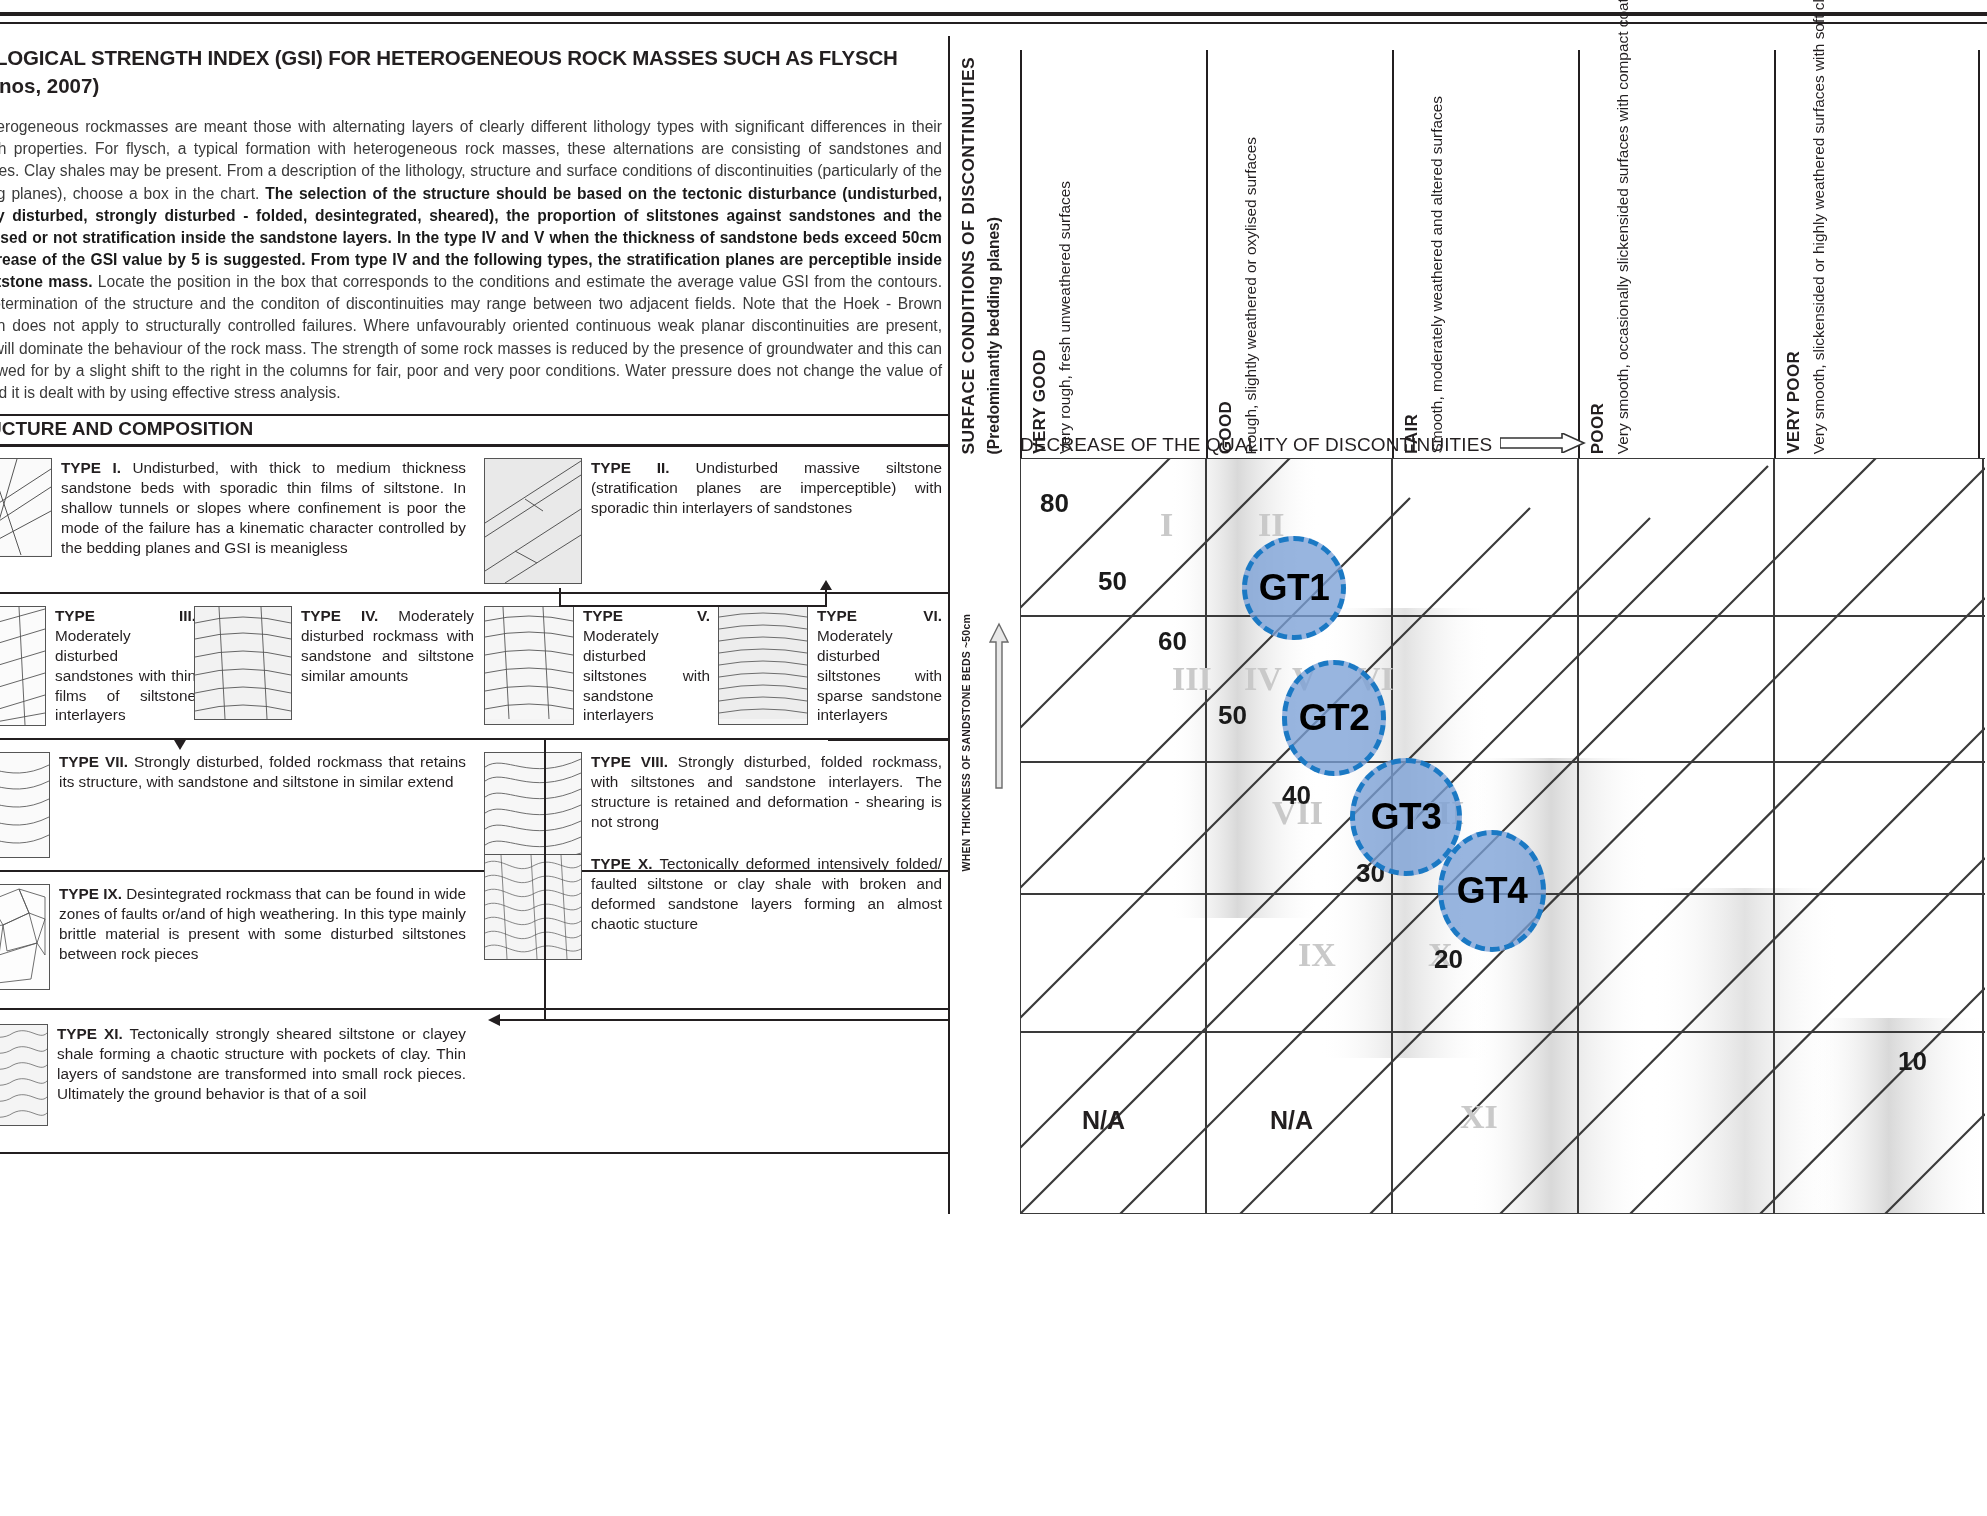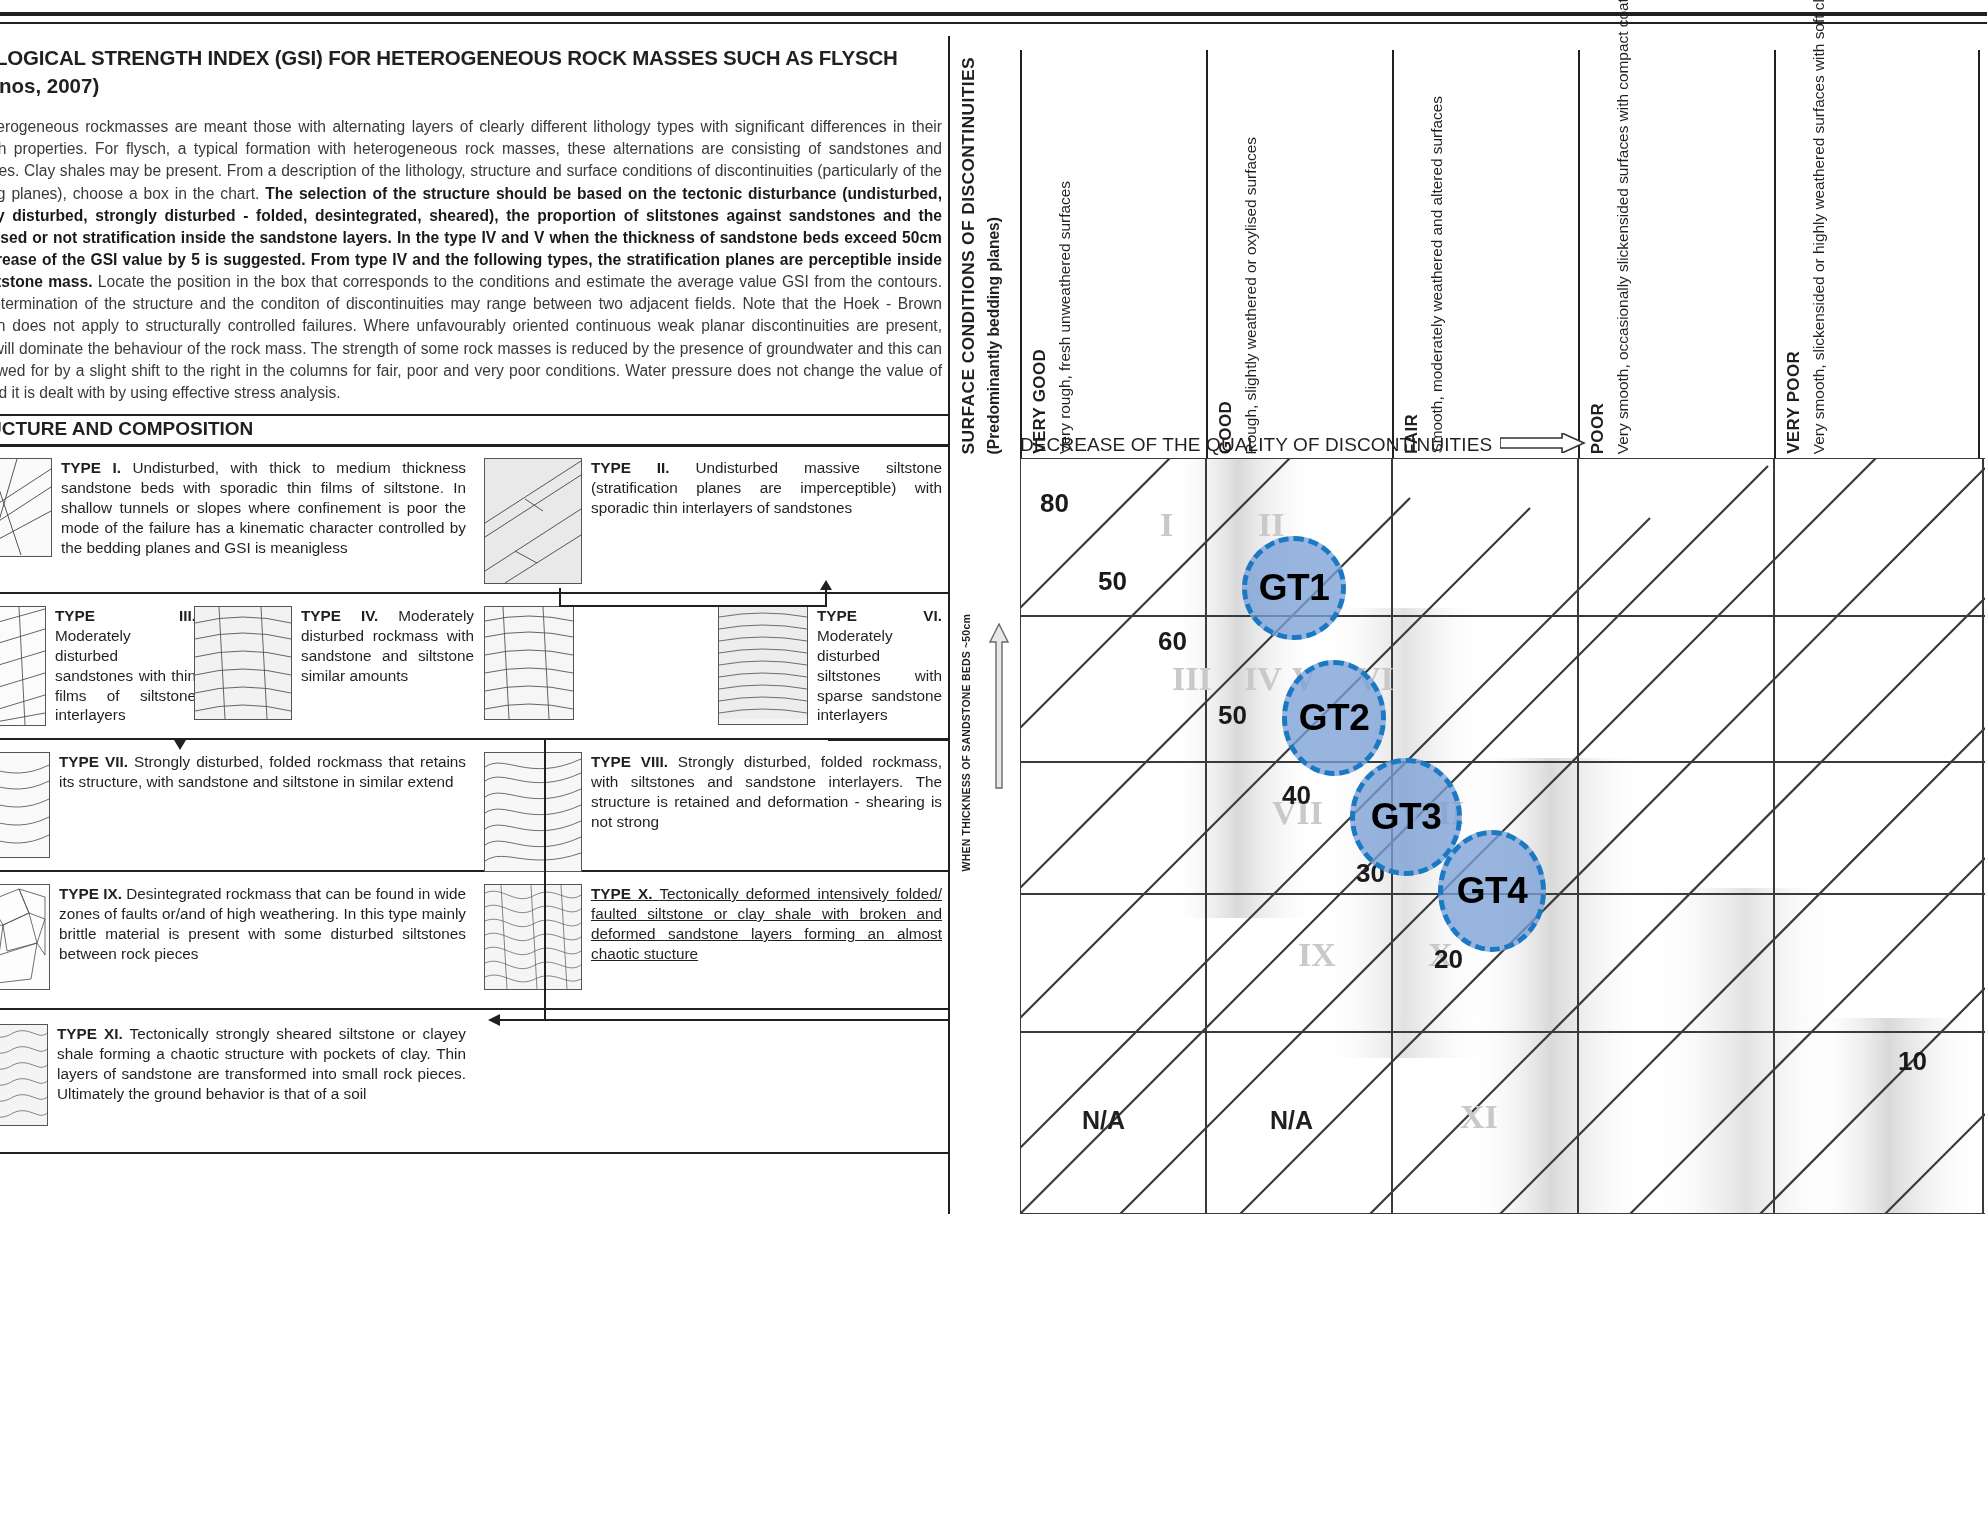--- a/index.html
+++ b/index.html
@@ -184,20 +184,21 @@
             <path d="M0 30 Q44 20 88 30"></path>
           <path d="M0 48 Q44 38 88 48"></path>
             <path d="M0 66 Q44 56 88 66"></path>
           <path d="M0 84 Q44 74 88 84"></path>
             <path d="M0 102 Q44 92 88 102"></path>
           <path d="M18 0 L24 112"></path>
             <path d="M58 0 L64 112"></path>
         </g>
       </svg>
     </span>
+    <span class="tdesc"><b class="tlabel">TYPE V.</b> <span>Moderately disturbed siltstones with sandstone interlayers</span></span>
   </div>
 
   <div class="typecell" style="left:712px;top:598px;width:236px;">
     <span class="thumb">
       <svg width="88" height="112" viewBox="0 0 88 112">
         <rect width="88" height="112" fill="#ededed"></rect>
         <g stroke="#555" stroke-width="0.85" fill="none">
           <path d="M0 10 Q44 2 88 10"></path>
             <path d="M0 22 Q44 14 88 22"></path>
           <path d="M0 34 Q44 26 88 34"></path>
@@ -259,21 +260,21 @@
           <path d="M44 40 L70 28 L78 58 L48 66Z"></path>
             <path d="M78 58 L86 34 L86 70Z"></path>
           <path d="M12 68 L40 70 L34 98 L8 96Z"></path>
             <path d="M40 70 L78 58 L72 94 L38 98Z"></path>
         </g>
       </svg>
     </span>
     <span class="tdesc"><b class="tlabel">TYPE IX.</b> <span>Desintegrated rockmass that can be found in wide zones of faults or/and of high weathering. In this type mainly brittle material is present with some disturbed siltstones between rock pieces</span></span>
   </div>
 
-  <div class="typecell" style="left:478px;top:876px;width:470px;text-decoration:underline;">
+  <div class="typecell" style="left:478px;top:846px;width:470px;">
     <span class="thumb">
       <svg width="96" height="104" viewBox="0 0 96 104">
         <rect width="96" height="104" fill="#f5f5f5"></rect>
         <g stroke="#555" stroke-width="0.7" fill="none">
           <path d="M0 8 C18 0 30 22 50 10 C70 0 82 20 96 10"></path>
           <path d="M0 22 C18 14 30 36 50 24 C70 14 82 34 96 24"></path>
           <path d="M0 36 C18 28 30 50 50 38 C70 28 82 48 96 38"></path>
           <path d="M0 50 C18 42 30 64 50 52 C70 42 82 62 96 52"></path>
           <path d="M0 64 C18 56 30 78 50 66 C70 56 82 76 96 66"></path>
           <path d="M0 78 C18 70 30 92 50 80 C70 70 82 90 96 80"></path>

